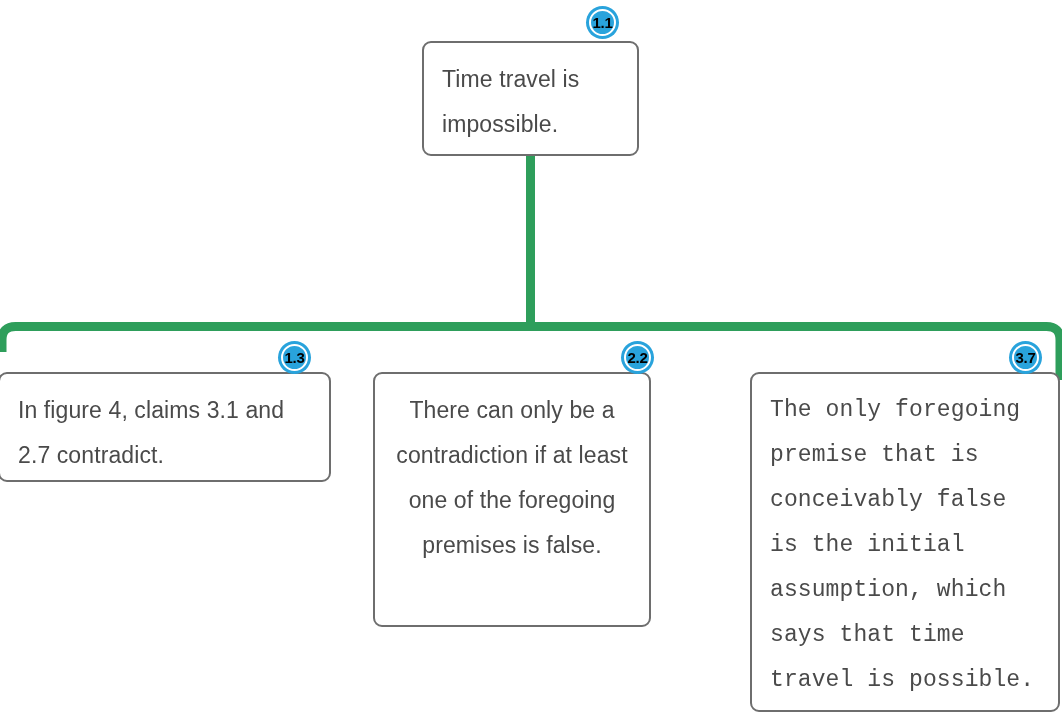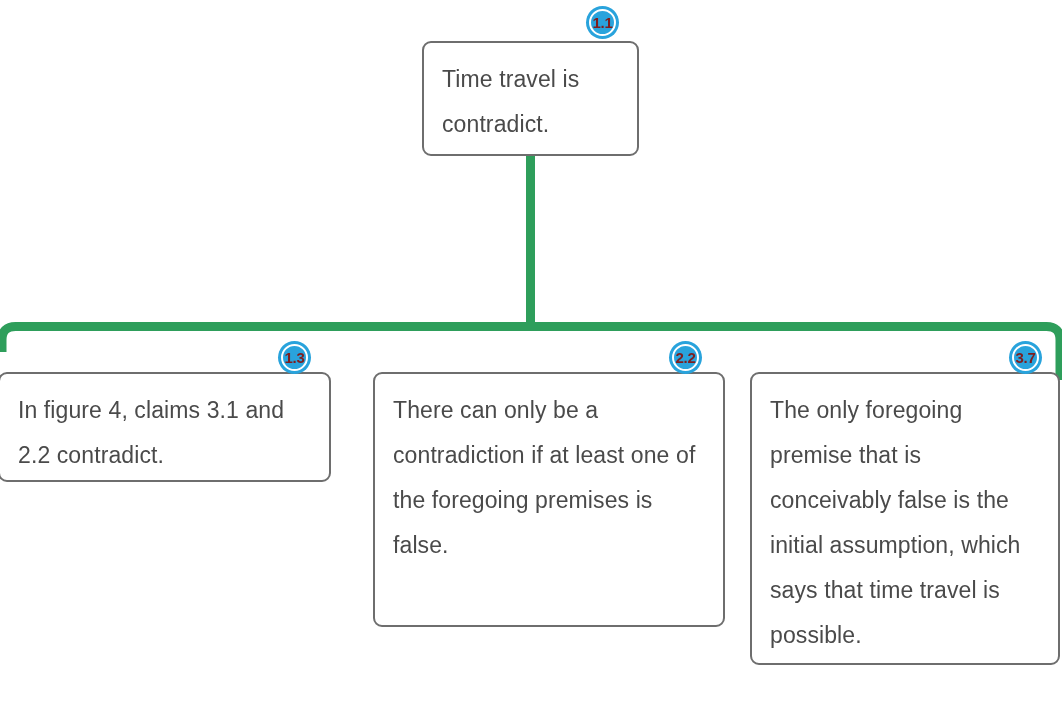--- a/index.html
+++ b/index.html
@@ -44,68 +44,68 @@
     font-size: 23px;
     line-height: 45px;
     color: #4a4a4a;
     letter-spacing: 0.1px;
     white-space: pre-line;
   }
 
   
   #box-1-1 { left: 422px; top: 41px;  width: 217px; height: 115px; }
   #box-2-1 { left: -2px;  top: 372px; width: 333px; height: 110px; }
-  #box-2-2 { left: 373px; top: 372px; width: 352px; height: 255px; }
-  #box-2-3 { left: 750px; top: 372px; width: 310px; height: 293px; }
+  #box-2-2 { left: 373px; top: 372px; width: 278px; height: 255px; text-align: center; }
+  #box-2-3 { left: 750px; top: 372px; width: 310px; height: 340px; font-family: Liberation Mono, monospace; }
 
   
   .badge {
     position: absolute;
     z-index: 5;
     width: 27px;
     height: 27px;
     box-sizing: border-box;
     border-radius: 50%;
     background: #29a3dc;
     border: 2.5px solid #ffffff;
     box-shadow: 0 0 0 3px #29a3dc;
     display: flex;
     align-items: center;
     justify-content: center;
     font-size: 15px;
     font-weight: bold;
-    color: #7f1d1d;
+    color: #000000;
     line-height: 1;
     letter-spacing: -0.3px;
   }
   #badge-1-1 { left: 589px; top: 9px;   }
   #badge-2-1 { left: 281px; top: 344px; }
-  #badge-2-2 { left: 672px; top: 344px; }
+  #badge-2-2 { left: 624px; top: 344px; }
   #badge-2-3 { left: 1012px; top: 344px; }
 </style>
 </head>
 <body>
 
 <div id="canvas">
 
   <svg id="connectors" viewBox="0 0 1062 717" width="1062" height="717" xmlns="http://www.w3.org/2000/svg">
 
     <path d="M 530.5 152 L 530.5 327" fill="none" stroke="#2e9e5b" stroke-width="9"></path>
 
     <path d="M 2 352 L 2 340 Q 2 326.5 15.5 326.5
              L 1046.5 326.5 Q 1060 326.5 1060 340 L 1060 380" fill="none" stroke="#2e9e5b" stroke-width="9" stroke-linecap="butt"></path>
   </svg>
 
   <div class="claim-box" id="box-1-1">
-    <span class="claim-text">Time travel is contradict.</span>
+    <span class="claim-text">Time travel is impossible.</span>
   </div>
   <div class="badge" id="badge-1-1">1.1</div>
 
   <div class="claim-box" id="box-2-1">
-    <span class="claim-text">In figure 4, claims 3.1 and 2.2 contradict.</span>
+    <span class="claim-text">In figure 4, claims 3.1 and 2.7 contradict.</span>
   </div>
   <div class="badge" id="badge-2-1">1.3</div>
 
   <div class="claim-box" id="box-2-2">
     <span class="claim-text">There can only be a contradiction if at least one of the foregoing premises is false.</span>
   </div>
   <div class="badge" id="badge-2-2">2.2</div>
 
   <div class="claim-box" id="box-2-3">
     <span class="claim-text">The only foregoing premise that is conceivably false is the initial assumption, which says that time travel is possible.</span>

